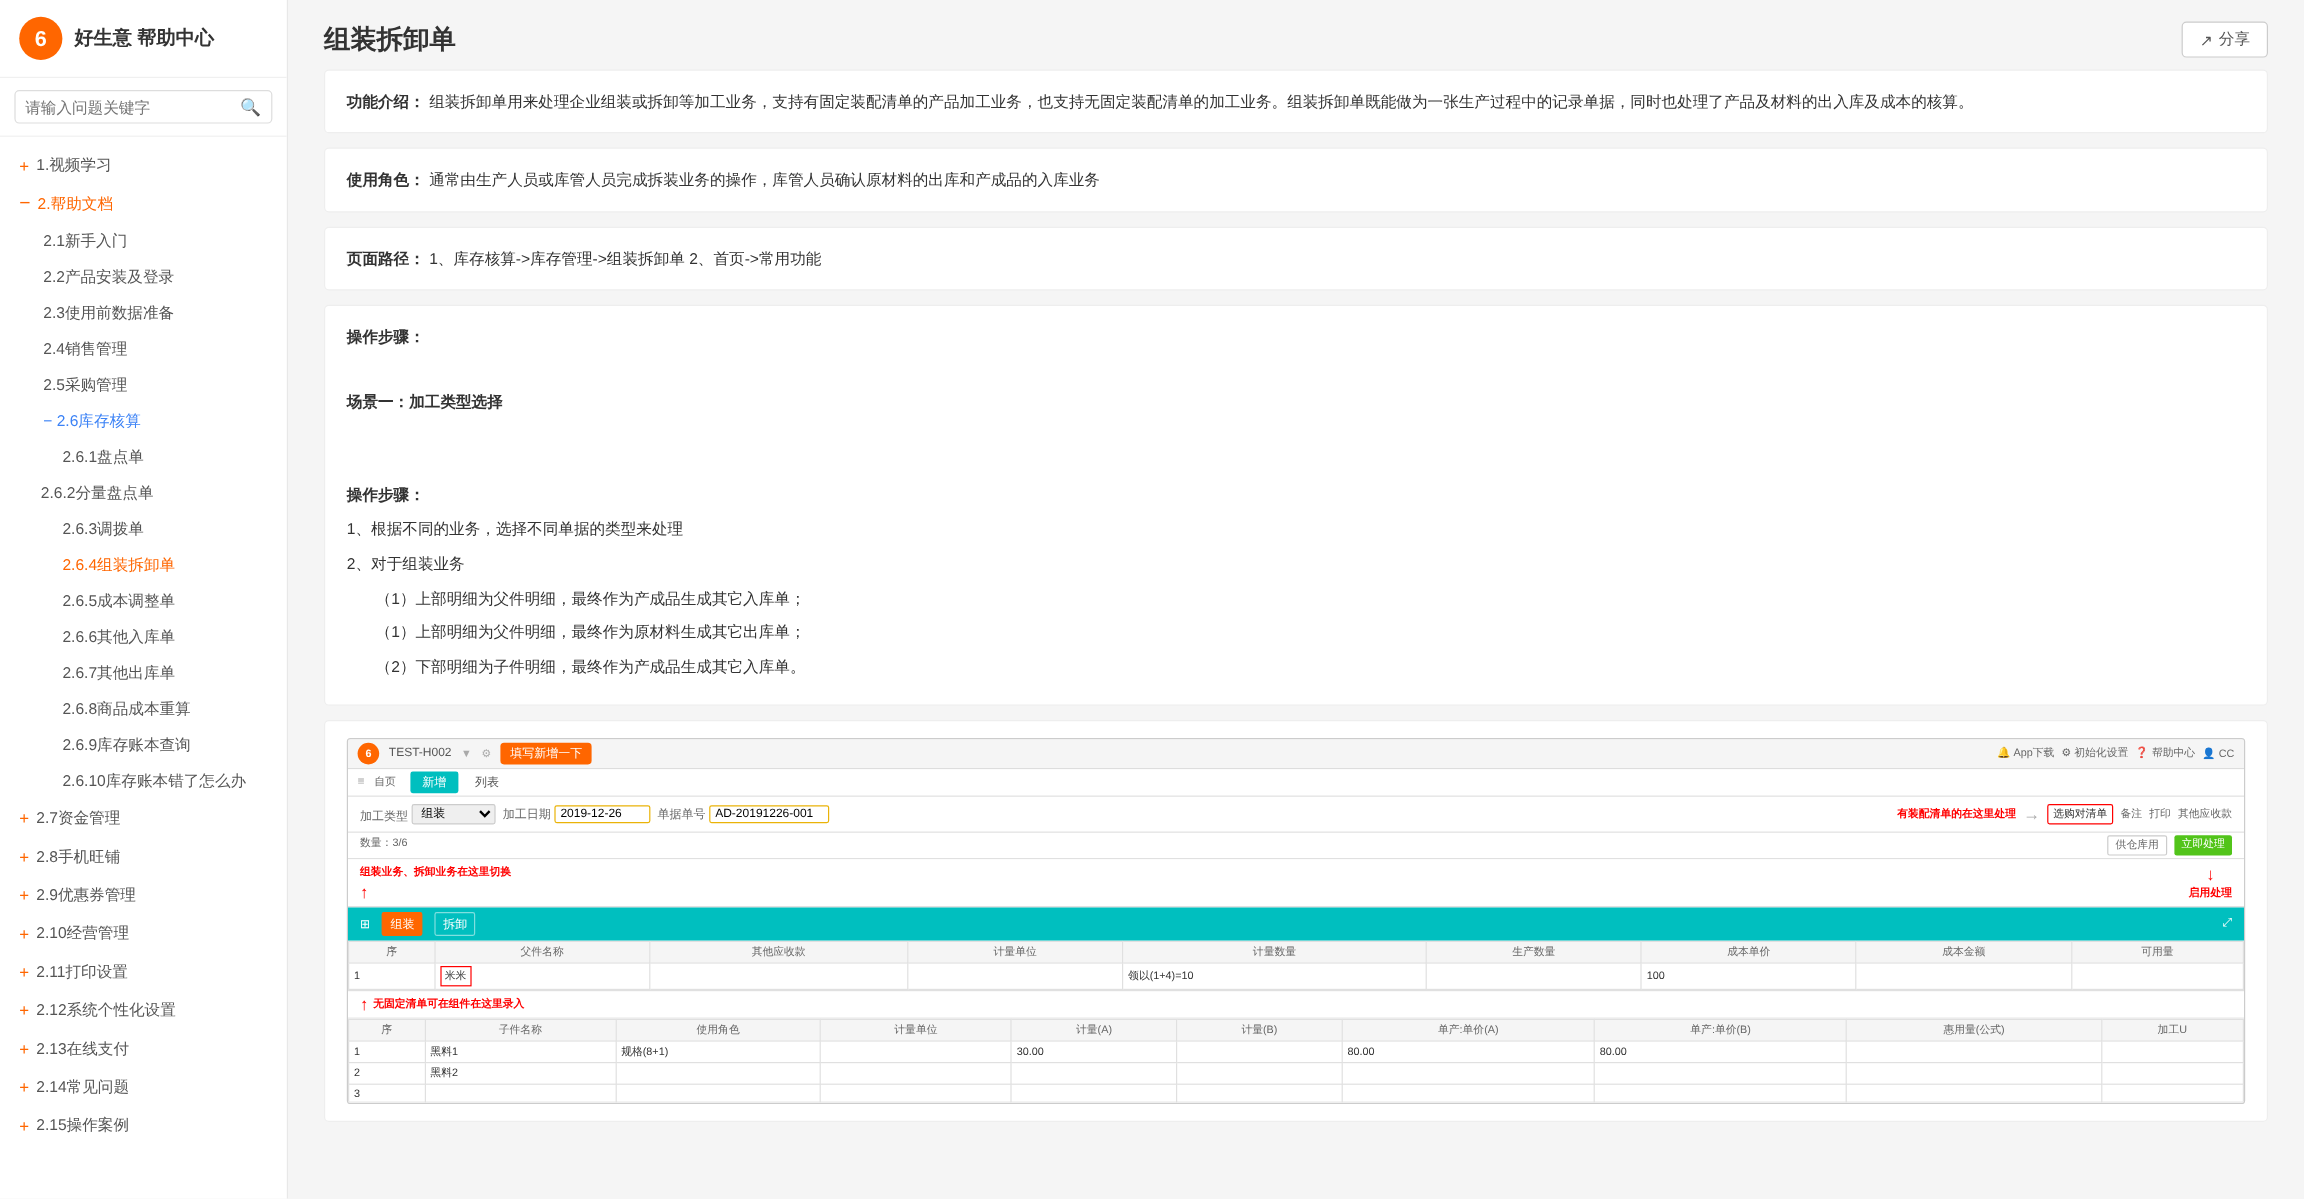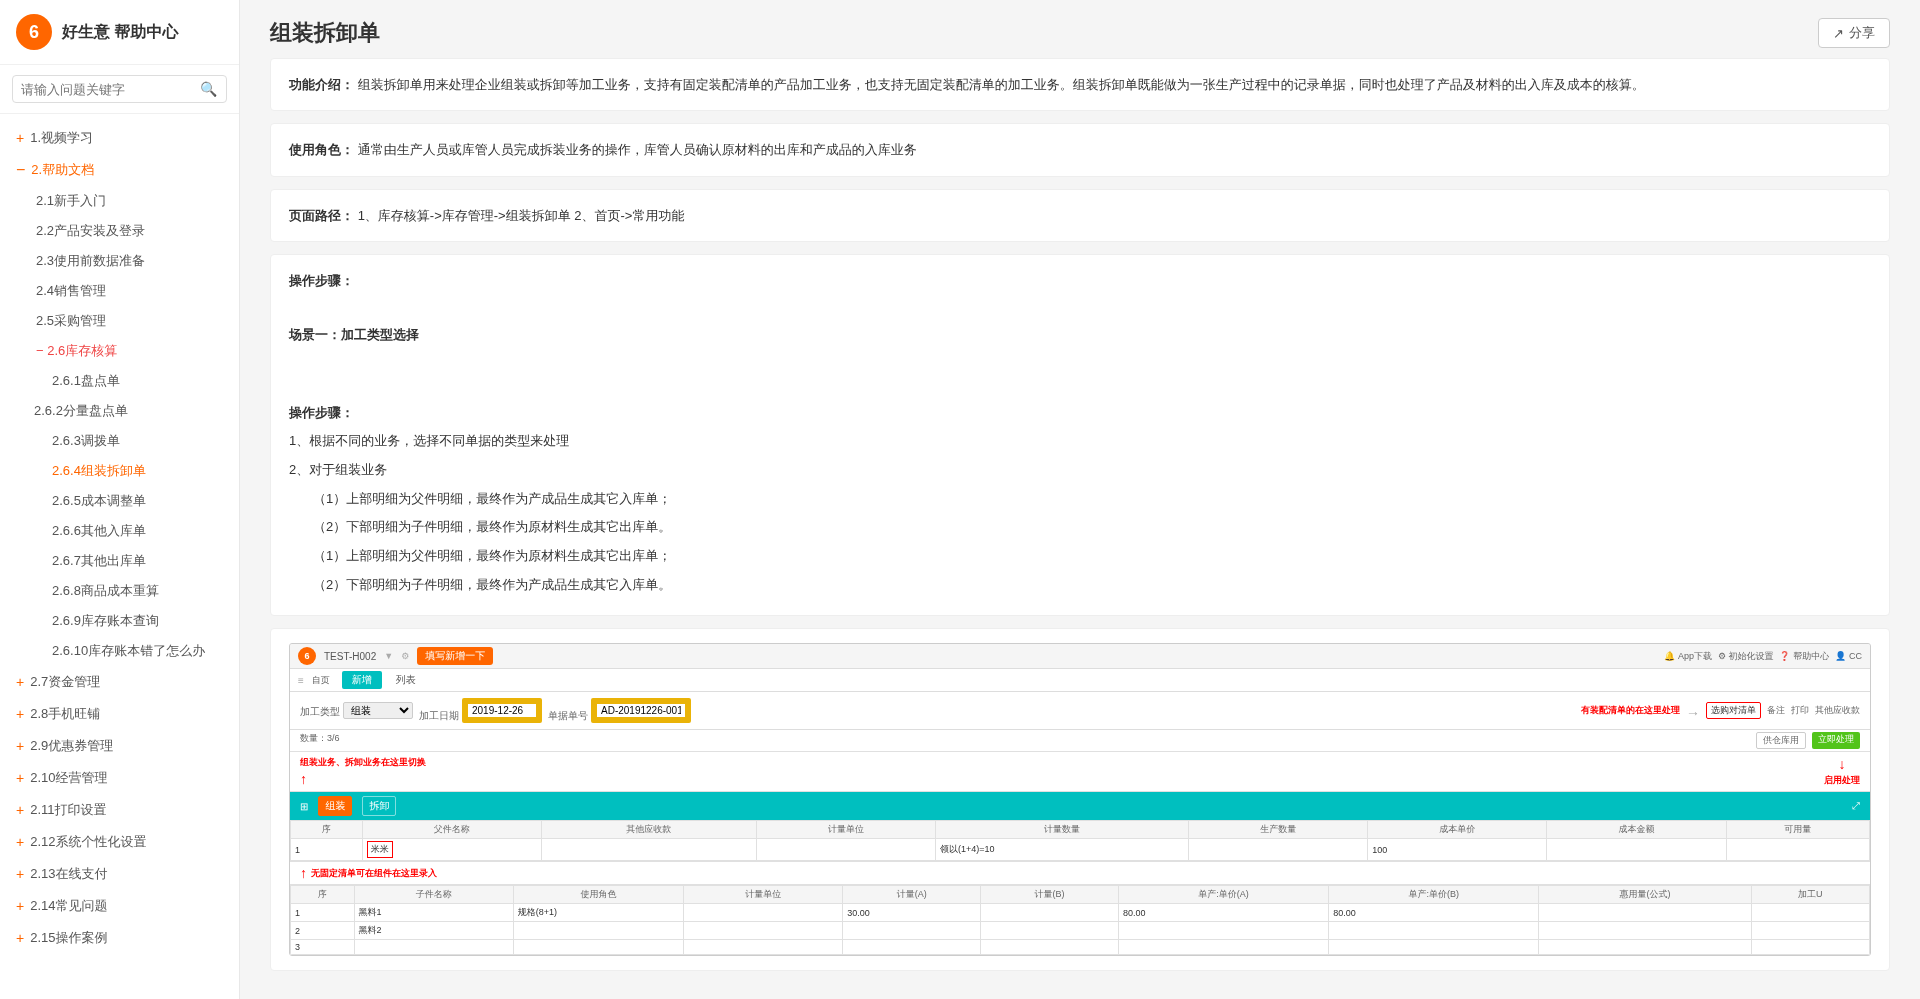--- a/index.html
+++ b/index.html
@@ -157,21 +157,21 @@
     .mock-form-area {
       background: #fff;
       padding: 6px 10px;
       border-bottom: 1px solid #ddd;
       display: flex; flex-wrap: wrap; gap: 6px; align-items: center;
     }
     .mock-field {
       display: flex; align-items: flex-end; gap: 3px; font-size: 10px;
     }
     .mock-input {
-      border: 6px solid #eab308;
+      border: 1px solid #eab308;
       padding: 1px 4px;
       border-radius: 2px;
       background: #fff;
       font-size: 10px;
       width: 80px;
     }
 
     .mock-type-row {
       background: #00bfbf;
       padding: 4px 10px;
@@ -234,21 +234,21 @@
     </div>
     <div class="nav-item active">
       <span class="minus">−</span>
       <span>2.帮助文档</span>
     </div>
     <div class="sub-item">2.1新手入门</div>
     <div class="sub-item">2.2产品安装及登录</div>
     <div class="sub-item">2.3使用前数据准备</div>
     <div class="sub-item">2.4销售管理</div>
     <div class="sub-item">2.5采购管理</div>
-    <div class="sub-item active" style="color:#ef4444;">
+    <div class="sub-item active" style="color:#3b82f6;">
       <span>−</span>
       <span>2.6库存核算</span>
     </div>
     <div class="sub-item" style="padding-left:52px;">2.6.1盘点单</div>
     <div class="sub-item" style="padding-left:34px;">2.6.2分量盘点单</div>
     <div class="sub-item" style="padding-left:52px;">2.6.3调拨单</div>
     <div class="sub-item active" style="padding-left:52px; color:#f60;">2.6.4组装拆卸单</div>
     <div class="sub-item" style="padding-left:52px;">2.6.5成本调整单</div>
     <div class="sub-item" style="padding-left:52px;">2.6.6其他入库单</div>
     <div class="sub-item" style="padding-left:52px;">2.6.7其他出库单</div>
@@ -323,21 +323,20 @@
     <div class="step-section">
       <p class="bold">操作步骤：</p>
       <br>
       <p class="bold">场景一：加工类型选择</p>
       <br>
       <br>
       <p class="bold">操作步骤：</p>
       <p>1、根据不同的业务，选择不同单据的类型来处理</p>
       <p>2、对于组装业务</p>
       <p class="indent">（1）上部明细为父件明细，最终作为产成品生成其它入库单；</p>
-      <p class="indent">（2）下部明细为子件明细，最终作为原材料生成其它出库单。</p>
       <p class="indent">（1）上部明细为父件明细，最终作为原材料生成其它出库单；</p>
       <p class="indent">（2）下部明细为子件明细，最终作为产成品生成其它入库单。</p>
     </div>
 
     <div class="screenshot-container">
       <div class="mock-screenshot">
 
         <div style="background:#f5f5f5; padding:3px 8px; display:flex; align-items:center; justify-content:space-between; border-bottom:1px solid #ddd; font-size:10px;">
           <div style="display:flex; align-items:center; gap:8px;">
             <span style="background:#f60; color:#fff; width:18px; height:18px; border-radius:50%; display:inline-flex; align-items:center; justify-content:center; font-size:9px; font-weight:bold;">6</span>

